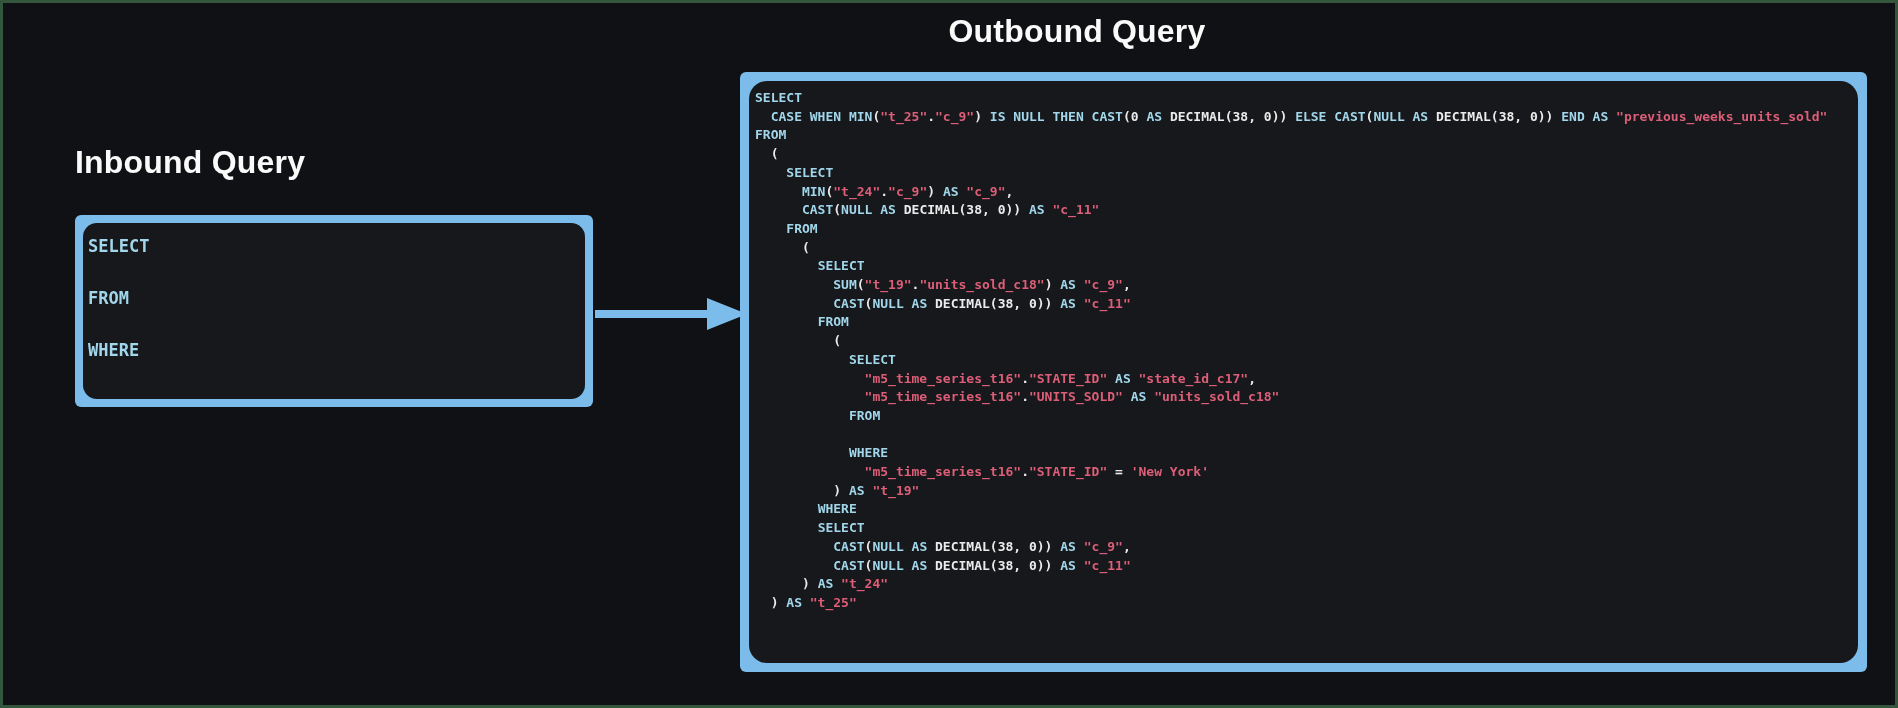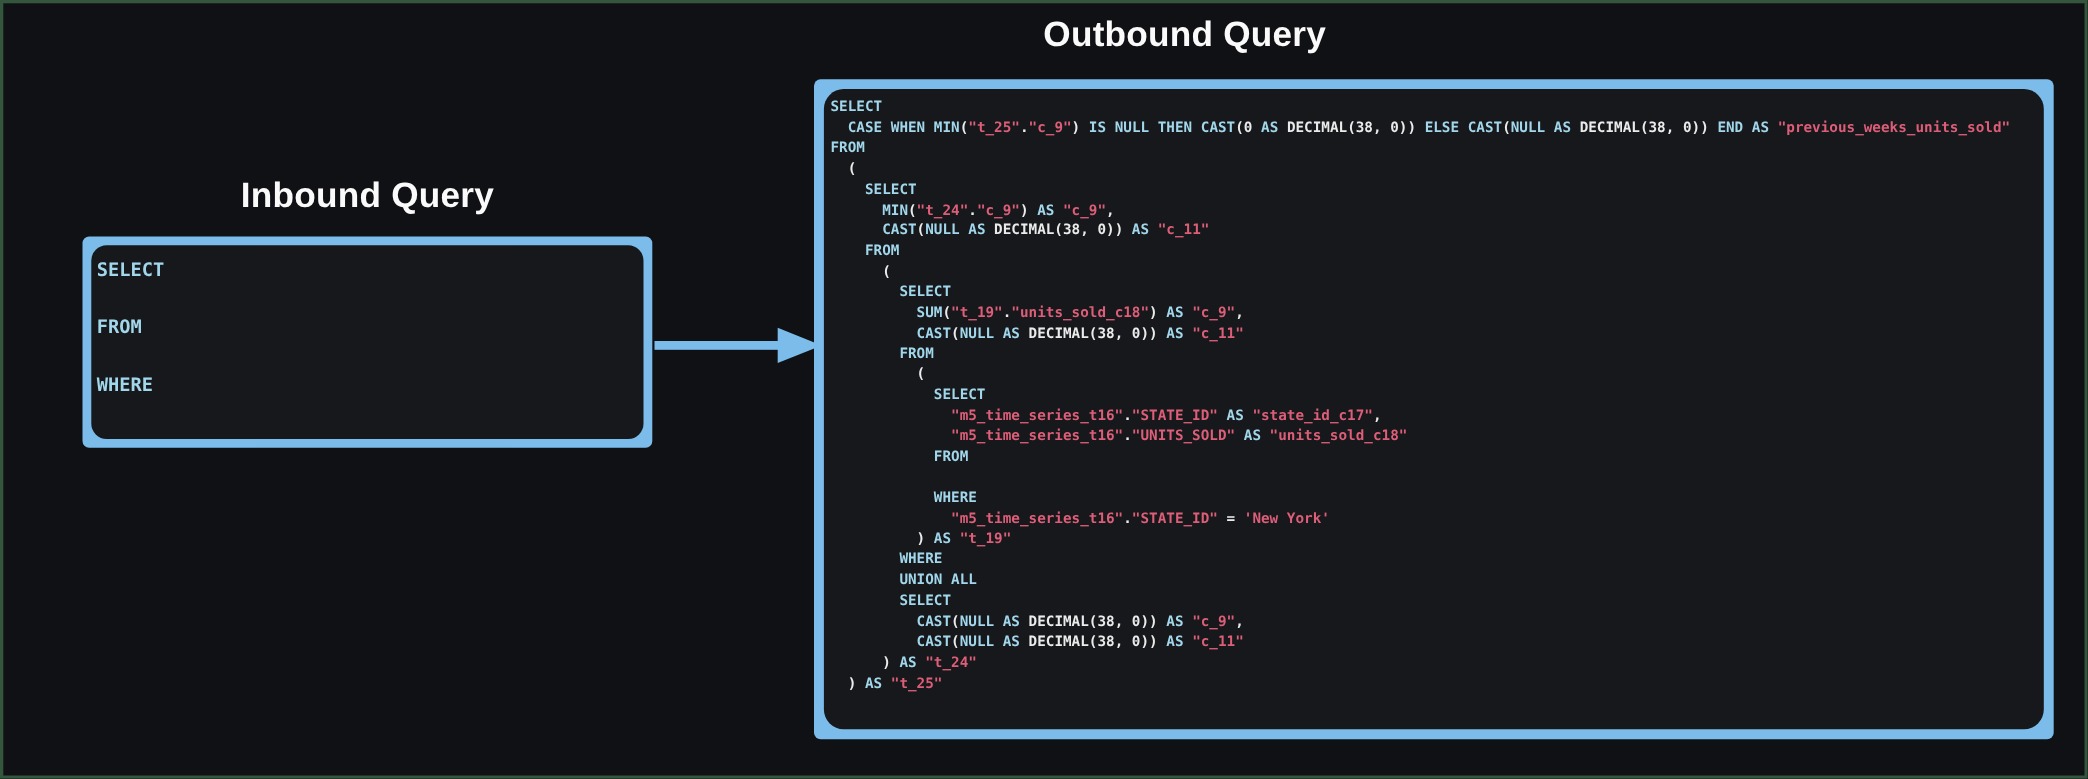--- a/index.html
+++ b/index.html
@@ -15,21 +15,21 @@
     position: absolute; inset: 0;
     border: 3px solid var(--frame, #33563c);
     pointer-events: none; z-index: 10;
   }
   .title {
     position: absolute;
     color: var(--title, #fafafa);
     font-size: 32px; font-weight: 600;
     letter-spacing: .2px; white-space: nowrap;
   }
-  .inbound-title { left: 75px; top: 159px; width: 518px; text-align: center; }
+  .inbound-title { left: 75px; top: 144px; width: 518px; text-align: left; }
   .outbound-title { left: 1077px; top: 13px; transform: translateX(-50%); }
   .qbox {
     position: absolute;
     background: var(--accent, #7bbceb);
     border-radius: 6px;
   }
   .inbound-box { left: 75px; top: 215px; width: 518px; height: 192px; padding: 8px; }
   .outbound-box { left: 740px; top: 72px; width: 1127px; height: 600px; padding: 9px; }
   .panel {
     width: 100%; height: 100%;
@@ -101,20 +101,19 @@
       <div class="line"><span class="t-p">          (</span></div>
       <div class="line"><span class="t-p">            </span><span class="t-k">SELECT</span></div>
       <div class="line"><span class="t-p">              </span><span class="t-s">"m5_time_series_t16"</span><span class="t-p">.</span><span class="t-s">"STATE_ID"</span><span class="t-p"> </span><span class="t-k">AS</span><span class="t-p"> </span><span class="t-s">"state_id_c17"</span><span class="t-p">,</span></div>
       <div class="line"><span class="t-p">              </span><span class="t-s">"m5_time_series_t16"</span><span class="t-p">.</span><span class="t-s">"UNITS_SOLD"</span><span class="t-p"> </span><span class="t-k">AS</span><span class="t-p"> </span><span class="t-s">"units_sold_c18"</span></div>
       <div class="line"><span class="t-p">            </span><span class="t-k">FROM</span></div>
       <div class="line">&nbsp;</div>
       <div class="line"><span class="t-p">            </span><span class="t-k">WHERE</span></div>
       <div class="line"><span class="t-p">              </span><span class="t-s">"m5_time_series_t16"</span><span class="t-p">.</span><span class="t-s">"STATE_ID"</span><span class="t-p"> = </span><span class="t-s">'New York'</span></div>
       <div class="line"><span class="t-p">          ) </span><span class="t-k">AS</span><span class="t-p"> </span><span class="t-s">"t_19"</span></div>
       <div class="line"><span class="t-p">        </span><span class="t-k">WHERE</span></div>
-      <div class="line"><span class="t-p">        </span><span class="t-k">UNION</span><span class="t-p"> </span><span class="t-k">ALL</span></div>
       <div class="line"><span class="t-p">        </span><span class="t-k">SELECT</span></div>
       <div class="line"><span class="t-p">          </span><span class="t-k">CAST</span><span class="t-p">(</span><span class="t-k">NULL</span><span class="t-p"> </span><span class="t-k">AS</span><span class="t-p"> DECIMAL(38, 0)) </span><span class="t-k">AS</span><span class="t-p"> </span><span class="t-s">"c_9"</span><span class="t-p">,</span></div>
       <div class="line"><span class="t-p">          </span><span class="t-k">CAST</span><span class="t-p">(</span><span class="t-k">NULL</span><span class="t-p"> </span><span class="t-k">AS</span><span class="t-p"> DECIMAL(38, 0)) </span><span class="t-k">AS</span><span class="t-p"> </span><span class="t-s">"c_11"</span></div>
       <div class="line"><span class="t-p">      ) </span><span class="t-k">AS</span><span class="t-p"> </span><span class="t-s">"t_24"</span></div>
       <div class="line"><span class="t-p">  ) </span><span class="t-k">AS</span><span class="t-p"> </span><span class="t-s">"t_25"</span></div>
     </div>
 </div>
 
 </body></html>

